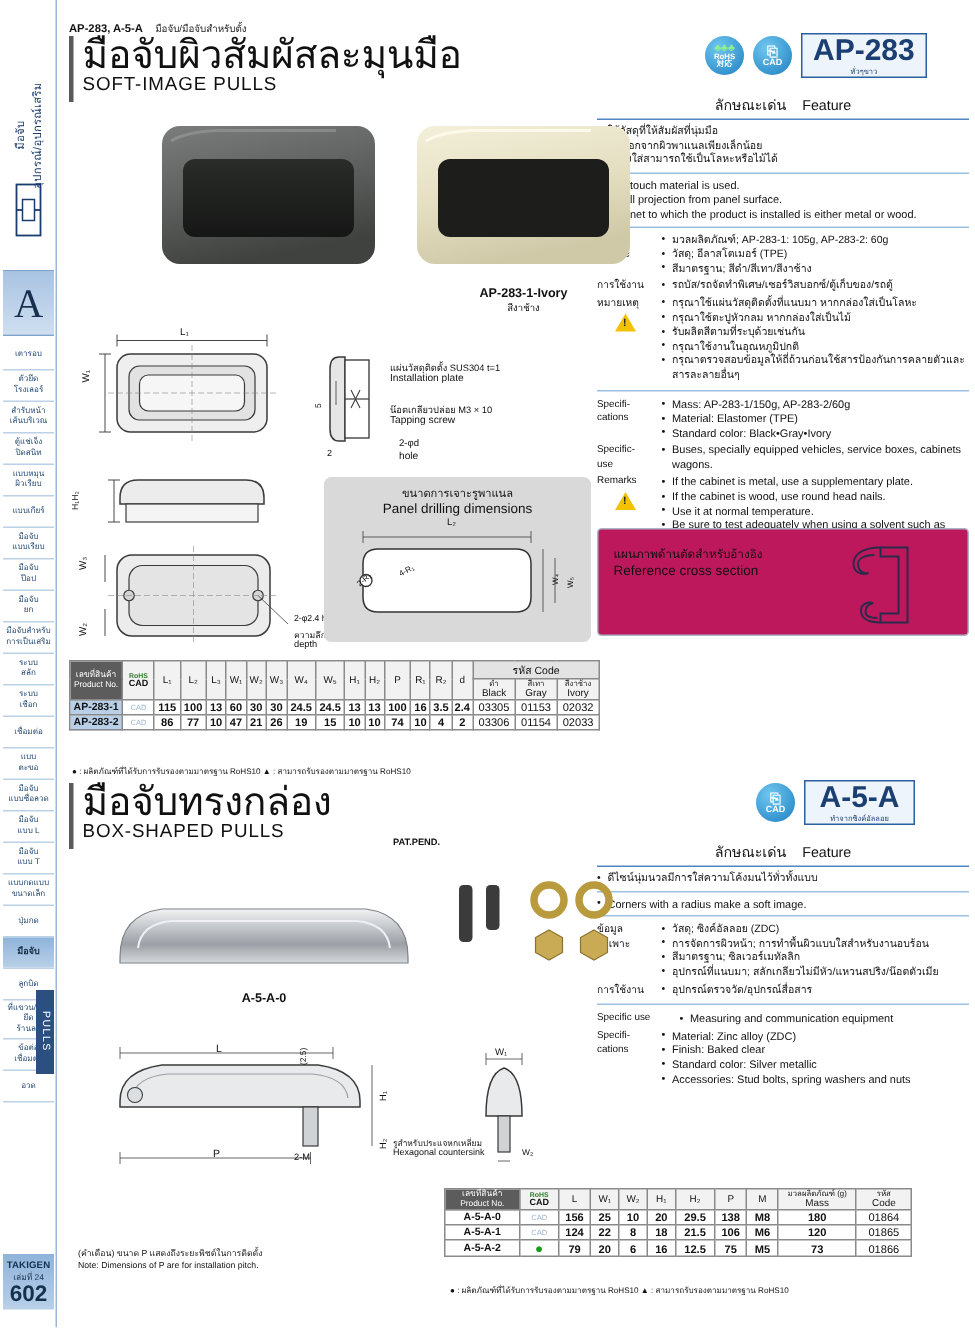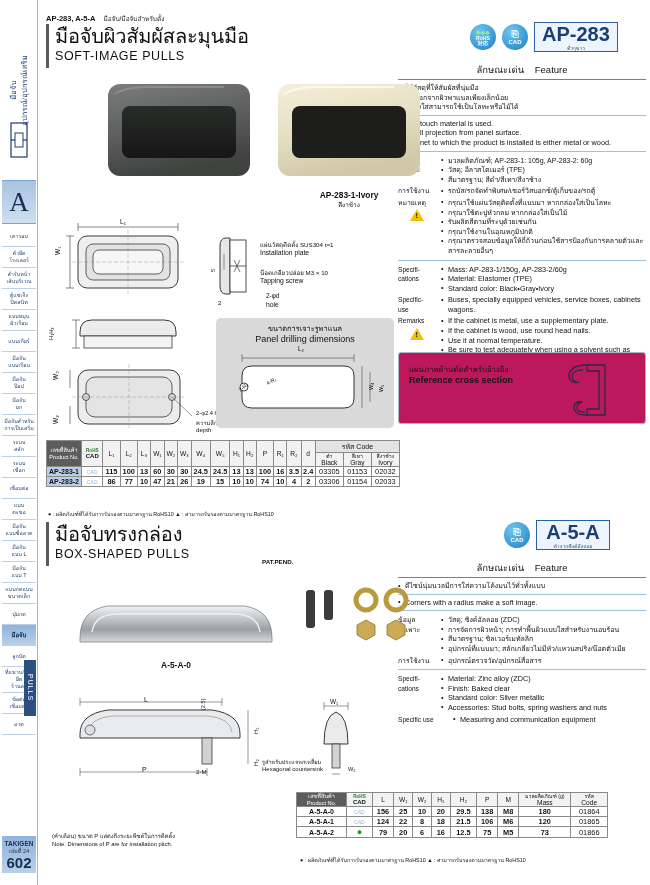--- a/index.html
+++ b/index.html
@@ -66,21 +66,21 @@
 
   .breadcrumb {
     position: absolute; left: 8px; top: 14px; font-size: 7.5px; color: #111;
   }
   .breadcrumb .bc-code { font-weight: bold; }
   .breadcrumb .bc-th { margin-left: 6px; font-size: 6.5px; color:#222; }
 
   
   .sec-head { position: absolute; left: 8px; }
   .sec-bar { position:absolute; left:0; top:0; width:3px; height:44px; background:#5a5a5a;}
-  .sec-title-th { font-size: 20px; color:#111; line-height: 25px; padding-left: 9px; letter-spacing:-.2px;}
+  .sec-title-th { font-size: 26px; color:#111; line-height: 25px; padding-left: 9px; letter-spacing:-.2px;}
   .sec-title-en { font-size: 12.5px; color:#111; padding-left: 9px; letter-spacing:.6px; }
 
   .badge-row { position: absolute; display: flex; align-items: center; gap: 6px; }
   .badge-rohs {
     width: 26px; height: 26px; border-radius: 50%;
     background: radial-gradient(circle at 35% 30%, #6fc7ef, #1e7fc2);
     color: #fff; display:flex; flex-direction:column; align-items:center; justify-content:center;
     font-size: 5.2px; font-weight: bold; line-height:5px;
   }
   .badge-rohs .leaf { font-size: 7px; color:#8ef08e; line-height:7px;}
@@ -121,21 +121,21 @@
   .warn-tri::after {
     content:"!"; position:absolute; left:-1.6px; top:3px; font-size:7px; font-weight:bold; color:#222;
   }
   .feat-label-wrap { width: 40px; flex: 0 0 40px; }
 
   .xsec-box {
     position: absolute; border: 1px solid #aab6c4; border-radius: 3px;
     background:#be185d;
   }
   .xsec-th { font-size: 7.8px; color:#111; }
-  .xsec-en { font-size: 9px; color:#111;font-weight:bold; }
+  .xsec-en { font-size: 9px; color:#111; }
 
   
   .photo-cap { position:absolute; text-align:center; }
   .photo-cap .pc-name { font-size: 8.4px; font-weight:bold; color:#111; }
   .photo-cap .pc-th { font-size: 6.4px; color:#111; }
 
   
   .dwg-label { position: absolute; font-size: 6.6px; color:#111; }
   .dwg-label.en { font-size: 6.8px; }
   .panel-box {
@@ -606,33 +606,33 @@
         </div>
         <div class="feat-row">
           <div class="feat-label">การใช้งาน</div>
           <div class="feat-items">
             <div class="feat-li">อุปกรณ์ตรวจวัด/อุปกรณ์สื่อสาร</div>
           </div>
         </div>
       </div>
       <div class="feat-block">
         <div class="feat-row">
+          <div class="feat-label en" style="width:52px; flex:0 0 52px;">Specific use</div>
+          <div class="feat-items">
+            <div class="feat-li en">Measuring and communication equipment</div>
+          </div>
+        </div>
+        <div class="feat-row">
           <div class="feat-label en" style="white-space:pre-line">Specifi-
 cations</div>
           <div class="feat-items">
             <div class="feat-li en">Material: Zinc alloy (ZDC)</div>
             <div class="feat-li en">Finish: Baked clear</div>
             <div class="feat-li en">Standard color: Silver metallic</div>
             <div class="feat-li en">Accessories: Stud bolts, spring washers and nuts</div>
-          </div>
-        </div>
-        <div class="feat-row">
-          <div class="feat-label en" style="width:52px; flex:0 0 52px;">Specific use</div>
-          <div class="feat-items">
-            <div class="feat-li en">Measuring and communication equipment</div>
           </div>
         </div>
       </div>
     </div>
 
     <svg style="position:absolute; left:28px; top:592px;" width="220" height="62" viewBox="0 0 220 62">
       <defs>
         <linearGradient id="gSilver" x1="0" y1="0" x2="0" y2="1">
           <stop offset="0%" stop-color="#f2f3f4"></stop>
           <stop offset="30%" stop-color="#c9ccd0"></stop>

